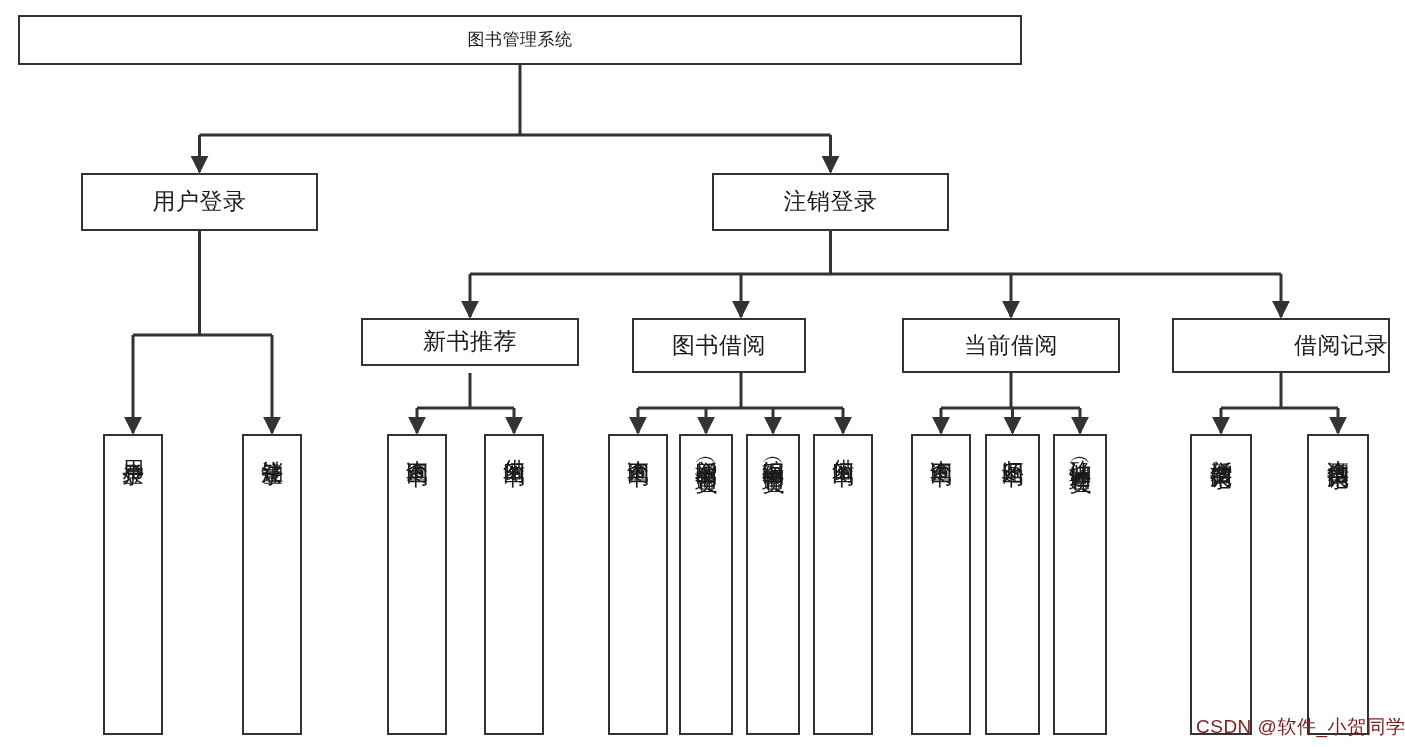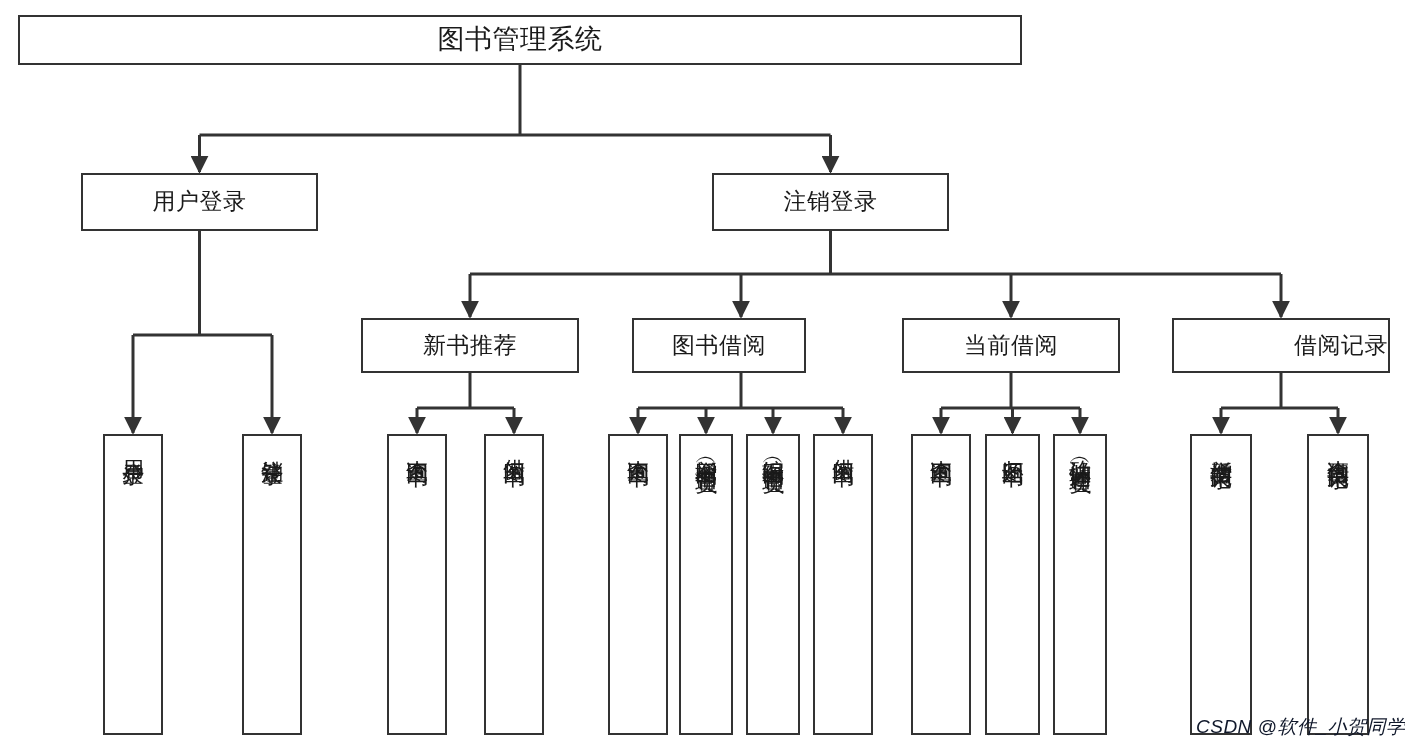--- a/index.html
+++ b/index.html
@@ -41,44 +41,43 @@
     display: block;
     text-align: center;
     line-height: 1.18;
     letter-spacing: 0.5px;
   }
   
   .node.h .node-label {
     font-size: 23px;
   }
   .node.root .node-label {
-    font-size: 27px;
+    font-size: 17px;
   }
   
   .node.v {
     align-items: flex-start;
     justify-content: center;
     padding-top: 6px;
   }
   .node.v .node-label {
     writing-mode: vertical-rl;
     text-orientation: upright;
     font-size: 22px;
     line-height: 1.12;
     letter-spacing: 2px;
     white-space: nowrap;
   }
   .watermark {
     position: absolute;
     font-size: 19px;
-    color: #0f172a;
+    color: #7f1d1d;
     white-space: nowrap;
     z-index: 5;
     letter-spacing: 0.5px;
-    font-style: italic;
   }
 </style>
 </head>
 <body>
 
 <div id="diagram-root">
 
   <svg id="edge-layer" viewBox="0 0 1405 747" width="1405" height="747" xmlns="http://www.w3.org/2000/svg">
     <defs>
       <marker id="arrowhead" viewBox="0 0 10 10" refX="9" refY="5" markerWidth="6" markerHeight="6" orient="auto-start-reverse" markerUnits="strokeWidth">
@@ -125,21 +124,21 @@
   <div id="nodes-layer">
       <div class="node h root" style="left: 18px; top: 15px; width: 1004px; height: 50px;">
         <span class="node-label">图书管理系统</span>
       </div>
       <div class="node h" style="left: 81px; top: 173px; width: 237px; height: 58px;">
         <span class="node-label">用户登录</span>
       </div>
       <div class="node h" style="left: 712px; top: 173px; width: 237px; height: 58px;">
         <span class="node-label">注销登录</span>
       </div>
-      <div class="node h" style="left: 361px; top: 318px; width: 218px; height: 55px;">
+      <div class="node h" style="left: 361px; top: 318px; width: 218px; height: 48px;">
         <span class="node-label">新书推荐</span>
       </div>
       <div class="node h" style="left: 632px; top: 318px; width: 174px; height: 55px;">
         <span class="node-label">图书借阅</span>
       </div>
       <div class="node h" style="left: 902px; top: 318px; width: 218px; height: 55px;">
         <span class="node-label">当前借阅</span>
       </div>
       <div class="node h" style="left: 1172px; top: 318px; width: 218px; height: 55px; justify-content: flex-end;">
         <span class="node-label">借阅记录</span>

